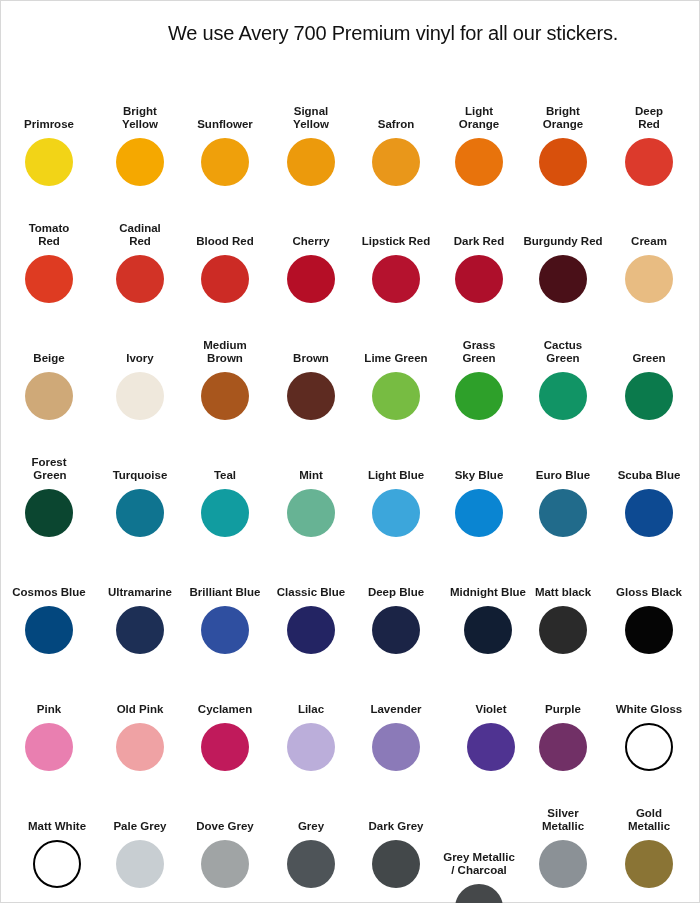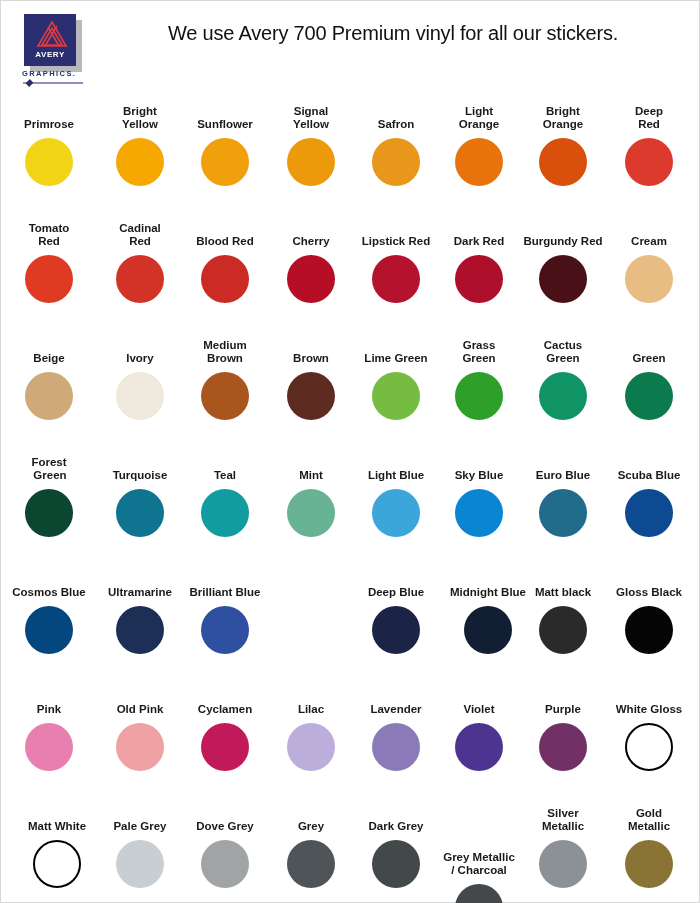--- a/index.html
+++ b/index.html
@@ -173,38 +173,20 @@
     background-size: 4px 4px;
   }
 </style>
 </head>
 <body>
 
 <div class="page">
 
   <div class="header">
 
-    <div class="logo">
-      <div class="logo-shadow"></div>
-      <div class="logo-square">
-        <div class="logo-mark">
-          <svg viewBox="0 0 34 30" width="34" height="30" aria-hidden="true">
-            <g fill="none" stroke="#E03A3E" stroke-width="1.6">
-              <path d="M17 3 L31 27 L3 27 Z"></path>
-              <path d="M17 9 L27 26 L7 26 Z"></path>
-              <path d="M10 27 L22 7"></path>
-              <path d="M24 27 L13 8"></path>
-            </g>
-          </svg>
-        </div>
-        <div class="logo-avery">AVERY</div>
-      </div>
-      <div class="logo-graphics">GRAPHICS.</div>
-      <div class="logo-rule"></div>
-    </div>
 
     <div class="headline">
       <div class="headline-line l1">We use Avery 700 Premium vinyl for all our stickers.</div>
     </div>
 
   </div>
 
   <div class="grid" id="swatch-grid">
       <div class="swatch-row">
         <div class="swatch" style="left: 6px; text-align: right;">
@@ -429,20 +411,26 @@
           <div class="swatch-dot-wrap">
             <span class="dot" style="background: rgb(29, 47, 85);"></span>
           </div>
         </div>
         <div class="swatch" style="left: 182px; text-align: right;">
           <div class="swatch-label">Brilliant Blue</div>
           <div class="swatch-dot-wrap">
             <span class="dot" style="background: rgb(47, 79, 160);"></span>
           </div>
         </div>
+        <div class="swatch" style="left: 268px;">
+          <div class="swatch-label">Classic Blue</div>
+          <div class="swatch-dot-wrap">
+            <span class="dot" style="background: rgb(35, 36, 99);"></span>
+          </div>
+        </div>
         <div class="swatch" style="left: 353px;">
           <div class="swatch-label">Deep Blue</div>
           <div class="swatch-dot-wrap">
             <span class="dot" style="background: rgb(27, 36, 70);"></span>
           </div>
         </div>
         <div class="swatch" style="left: 436px; margin-left: 9px;">
           <div class="swatch-label">Midnight Blue</div>
           <div class="swatch-dot-wrap">
             <span class="dot" style="background: rgb(17, 30, 51);"></span>
@@ -485,21 +473,21 @@
           <div class="swatch-dot-wrap">
             <span class="dot" style="background: rgb(187, 174, 218);"></span>
           </div>
         </div>
         <div class="swatch" style="left: 353px;">
           <div class="swatch-label">Lavender</div>
           <div class="swatch-dot-wrap">
             <span class="dot" style="background: rgb(139, 122, 184);"></span>
           </div>
         </div>
-        <div class="swatch" style="left: 436px;">
+        <div class="swatch" style="left: 448px;">
           <div class="swatch-label">Violet</div>
           <div class="swatch-dot-wrap">
             <span class="dot" style="background: rgb(79, 51, 145);"></span>
           </div>
         </div>
         <div class="swatch" style="left: 520px;">
           <div class="swatch-label">Purple</div>
           <div class="swatch-dot-wrap">
             <span class="dot" style="background: rgb(113, 48, 102);"></span>
           </div>

